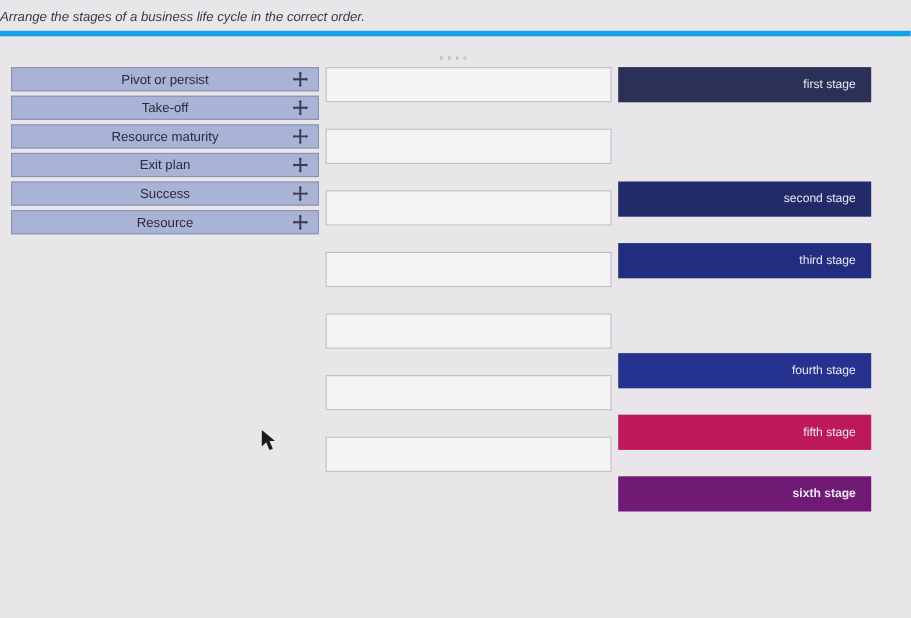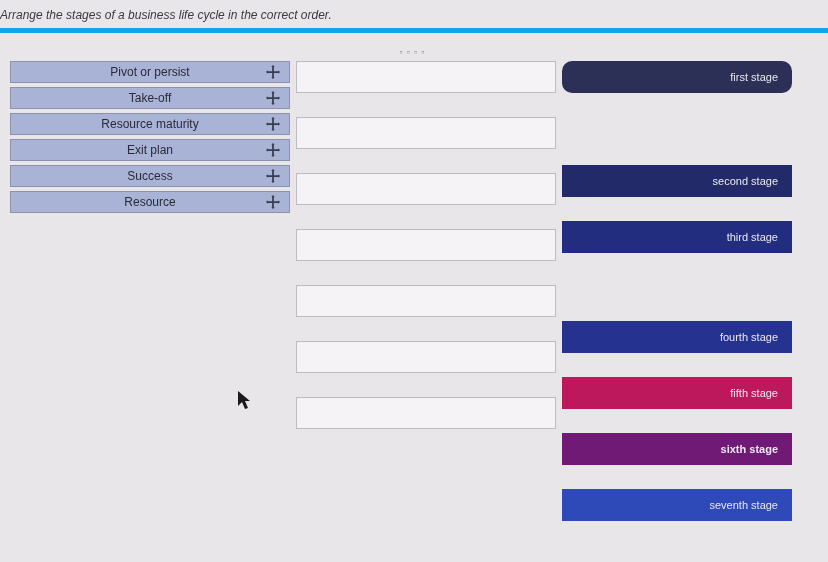--- a/index.html
+++ b/index.html
@@ -87,21 +87,21 @@
     }
     .target-item {
       height: 32px;
       display: flex;
       align-items: center;
       justify-content: flex-end;
       padding-right: 14px;
       color: #e8e8f0;
       font-size: 11px;
     }
-    .t0 { background: #2c2f56; border-radius: 10px; }
+    .t0 { background: #2c2f56; }
     .t1 { background: #232a6a; margin-top: 48px; }
     .t2 { background: #232d80; }
     .t3 { background: #25328f; margin-top: 44px; }
     .t4 { background: #be185d; }
     .t5 { background: #701a75; font-weight: bold; }
     .t6 { background: #2e49b8; }
     .cursor {
       position: absolute;
       left: 237px;
       top: 390px;
@@ -191,23 +191,20 @@
       </div>
     <div class="target-item t3">
         <span>fourth stage</span>
       </div>
     <div class="target-item t4">
         <span>fifth stage</span>
       </div>
     <div class="target-item t5">
         <span>sixth stage</span>
       </div>
-    <div class="target-item t6">
-        <span>seventh stage</span>
-      </div>
   </div>
 </div>
 
 <div class="cursor">
   <svg viewBox="0 0 16 22">
     <path fill="#1a1a1a" d="M1 1 L1 16 L5 12 L8 19 L11 18 L8 11 L13 11 Z"></path>
   </svg>
 </div>
 
 </body></html>

